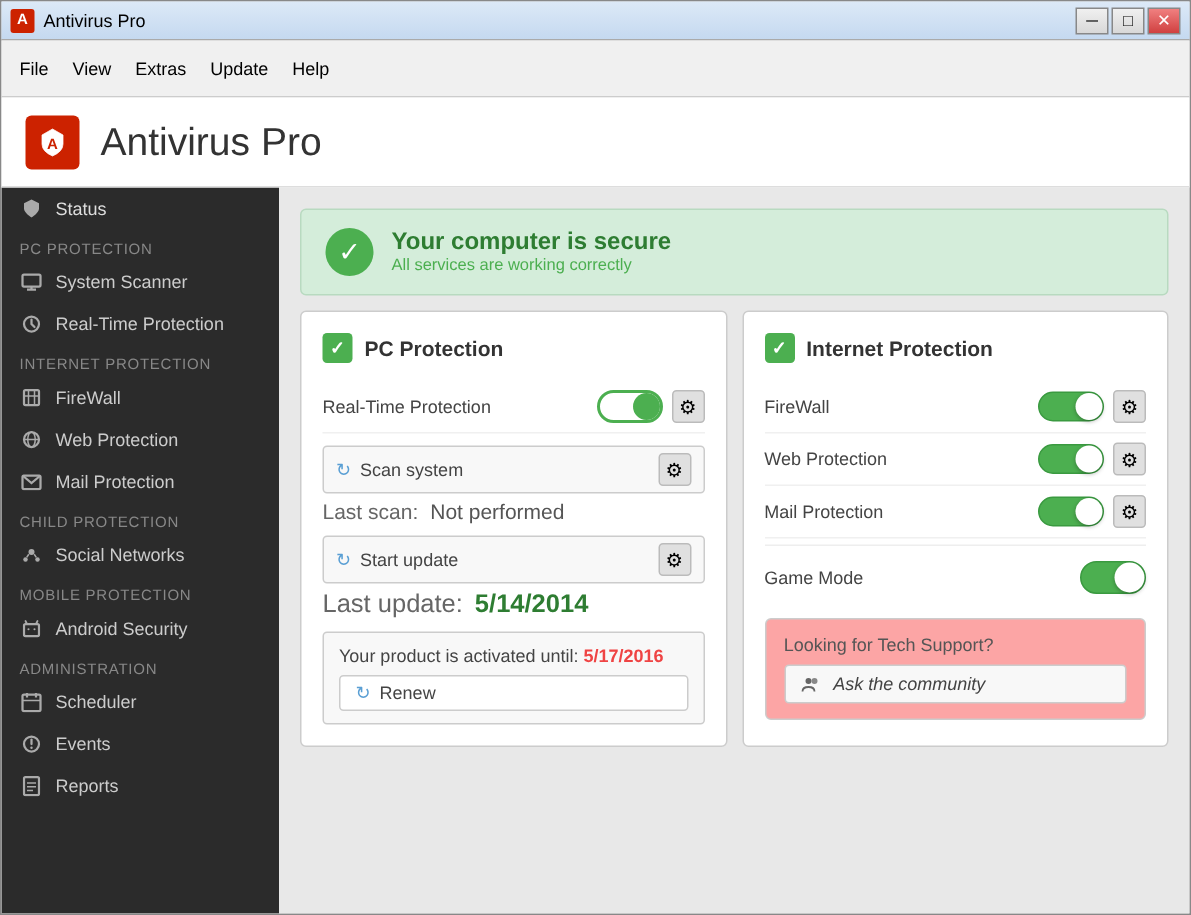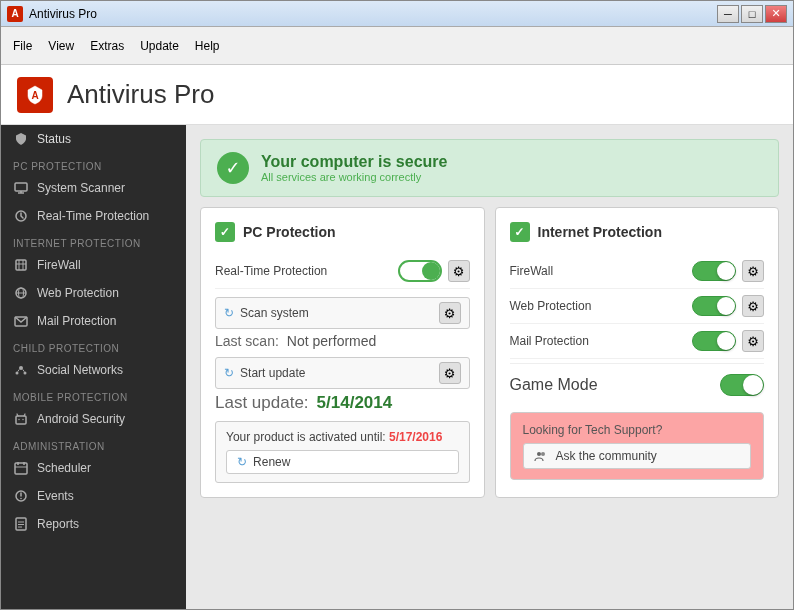--- a/index.html
+++ b/index.html
@@ -76,30 +76,30 @@
     .last-update-val { color: #2e7d32; font-weight: bold; }
 
     
     .activation-box { border: 1px solid #ccc; border-radius: 3px; padding: 8px 10px; background: #f8f8f8; margin-top: 8px; }
     .activation-text { font-size: 12px; color: #444; margin-bottom: 6px; }
     .activation-date { color: #ef4444; font-weight: bold; }
     .renew-btn { display: flex; align-items: center; gap: 6px; border: 1px solid #ccc; border-radius: 3px; padding: 4px 10px; background: white; cursor: pointer; font-size: 12px; color: #444; width: 100%; }
 
     
     .game-mode-row { display: flex; align-items: center; justify-content: space-between; padding: 10px 0; margin-top: 4px; border-top: 1px solid #eee; }
-    .game-mode-label { font-size: 16px; color: #444; }
+    .game-mode-label { font-size: 12px; color: #444; }
     .toggle-switch-game { width: 44px; height: 22px; background: #e0e0e0; border: 1px solid #bbb; border-radius: 11px; position: relative; }
     .toggle-switch-game .knob-game { width: 20px; height: 20px; background: white; border-radius: 50%; position: absolute; top: 0; right: 0; box-shadow: 0 1px 3px rgba(0,0,0,0.3); background: #ccc; }
     .toggle-game-on { background: #4caf50; border-color: #3a9a40; }
     .toggle-game-on .knob-game { background: white; right: 0; }
 
     
     .tech-support { border: 1px solid #ccc; border-radius: 4px; background: #fca5a5; padding: 10px 12px; margin-top: 6px; }
     .tech-title { font-size: 12px; color: #555; margin-bottom: 6px; }
-    .ask-community-btn { display: flex; align-items: center; gap: 8px; border: 1px solid #ccc; border-radius: 3px; padding: 5px 10px; background: #f8f8f8; cursor: pointer; font-size: 12px; color: #444; width: 100%; }
+    .ask-community-btn { display: flex; align-items: center; gap: 8px; border: 1px solid #ccc; border-radius: 3px; padding: 5px 10px; background: #f8f8f8; cursor: pointer; font-size: 12px; color: #444; width: 100%; font-style: italic; }
     .refresh-icon { display: inline-block; font-style: normal; color: #5a9fd4; }
 
     .real-time-toggle { width: 44px; height: 22px; background: white; border: 2px solid #4caf50; border-radius: 11px; position: relative; }
     .real-time-toggle .rt-knob { width: 18px; height: 18px; background: #4caf50; border-radius: 50%; position: absolute; top: 0px; right: 0px; }
 
     .sidebar-top-item { color: #ddd; }
   </style>
 </head>
 <body>
 

